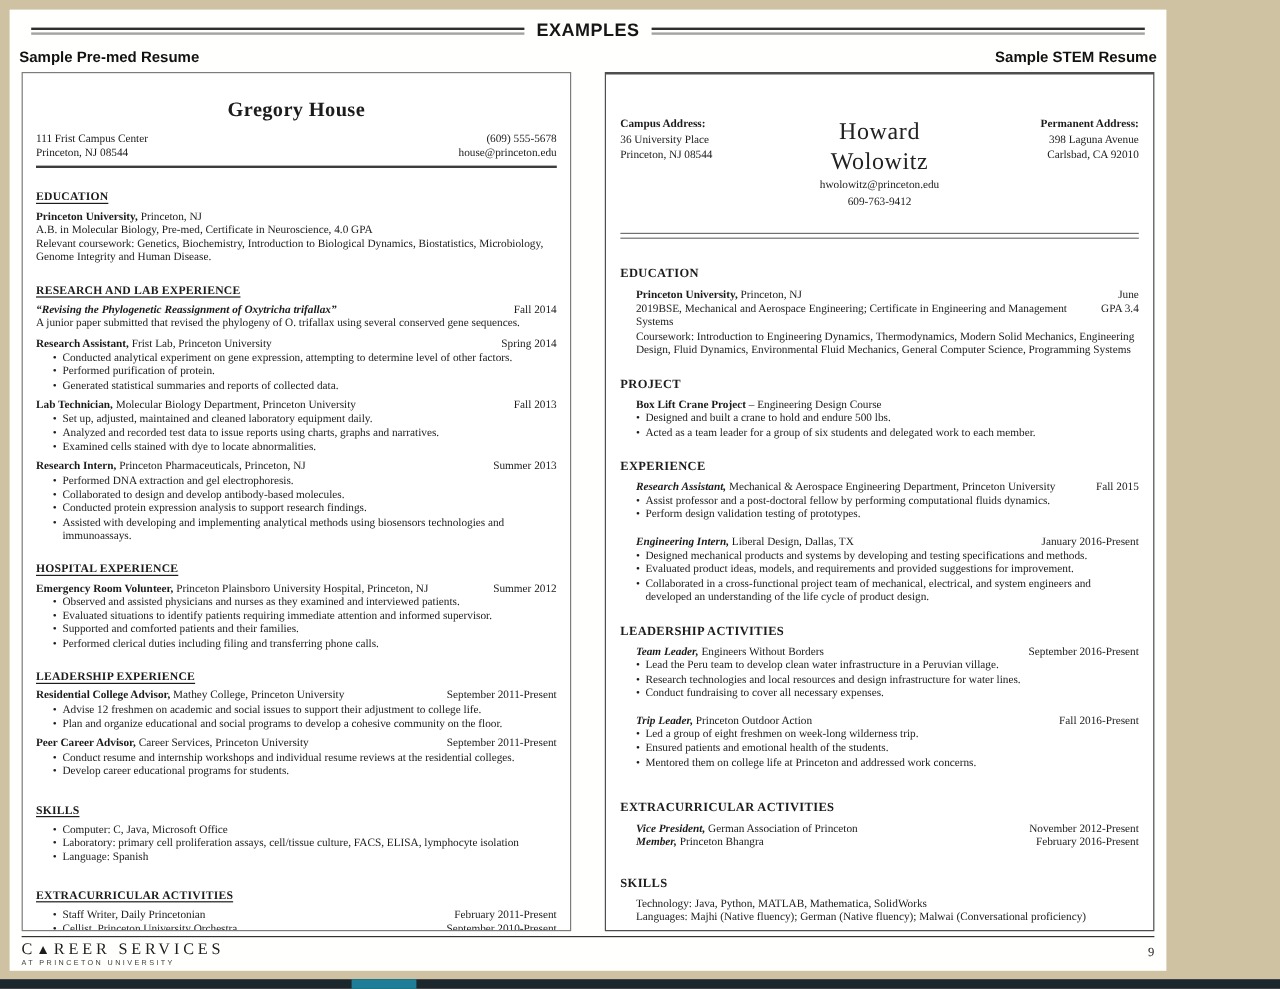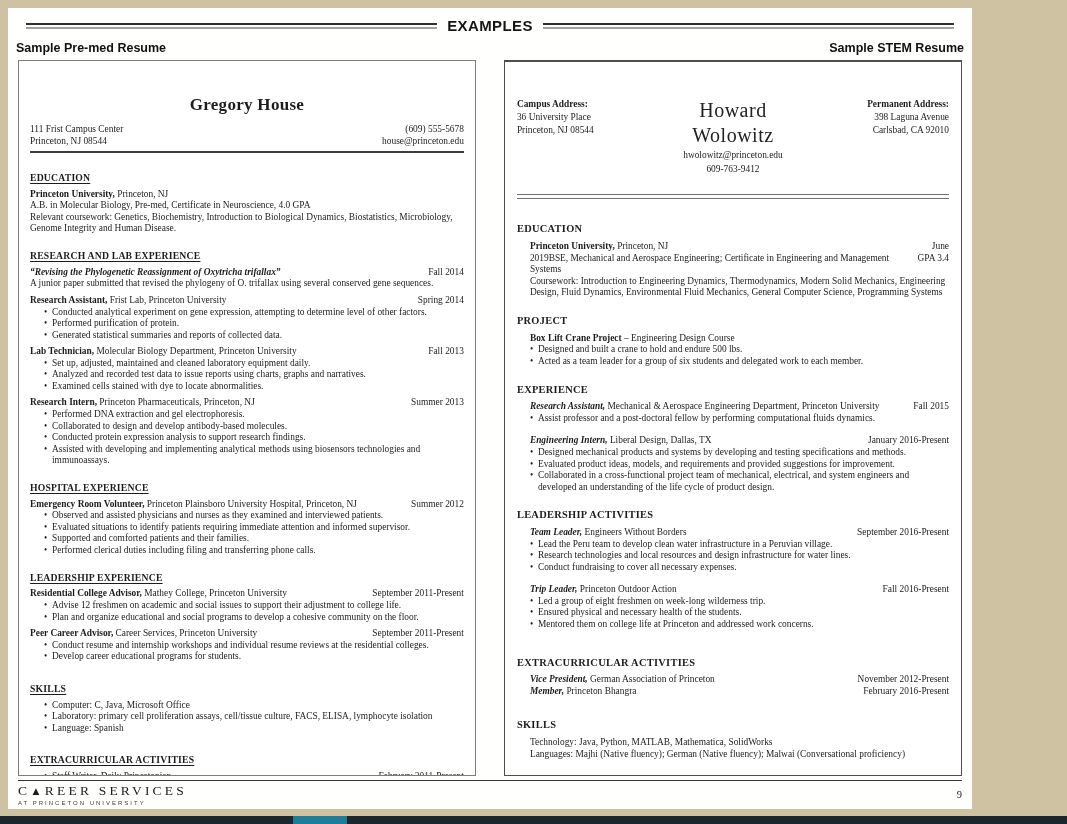--- a/index.html
+++ b/index.html
@@ -21,21 +21,21 @@
     font-family:"Liberation Sans","DejaVu Sans",sans-serif;
     font-weight:800; font-size:15px; letter-spacing:.4px; color:#161616; white-space:nowrap;
   }
   .labels-row {
     display:flex; justify-content:space-between; padding:7px 8px 5px 8px;
     font-family:"Liberation Sans","DejaVu Sans",sans-serif; font-weight:700; font-size:12.5px; color:#111;
   }
   
   .cols { display:flex; gap:28px; padding:0 10px; }
   .rbox { width:502px; height:716px; background:#fff; font-size:9.4px; line-height:1.23; overflow:hidden; }
-  .rbox.leftbox  { border:1px solid #7c7c7c; padding:13px 11px; }
+  .rbox.leftbox  { border:1px solid #7c7c7c; padding:0 11px; }
   .rbox.rightbox { border:1px solid #4e4e4e; border-top-width:2px; padding:0 12px; }
 
   
   .l-name { text-align:center; font-size:17px; font-weight:700; letter-spacing:.3px; margin-top:21px; }
   .l-contact { display:flex; justify-content:space-between; margin-top:7px; line-height:1.32; }
   .l-contact .right { text-align:right; }
   .l-rule { border-top:2.5px solid #3d3d3d; margin-top:3px; }
 
   
   .r-header { display:flex; justify-content:space-between; margin-top:36px; }
@@ -297,20 +297,21 @@
           </div>
           <div class="sec">
             <div class="sec-title">EXPERIENCE</div>
             <div class="entry">
               <div class="ehead">
                 <span class="ht"><span class="lead-bi">Research Assistant,</span><span> Mechanical &amp; Aerospace Engineering Department, Princeton University</span></span>
                 <span class="edate">Fall 2015</span>
               </div>
               <ul class="blist">
                 <li>Assist professor and a post-doctoral fellow by performing computational fluids dynamics.</li>
+                <li>Perform design validation testing of prototypes.</li>
               </ul>
             </div>
             <div class="entry">
               <div class="ehead">
                 <span class="ht"><span class="lead-bi">Engineering Intern,</span><span> Liberal Design, Dallas, TX</span></span>
                 <span class="edate">January 2016-Present</span>
               </div>
               <ul class="blist">
                 <li>Designed mechanical products and systems by developing and testing specifications and methods.</li>
                 <li>Evaluated product ideas, models, and requirements and provided suggestions for improvement.</li>
@@ -331,21 +332,21 @@
                 <li>Conduct fundraising to cover all necessary expenses.</li>
               </ul>
             </div>
             <div class="entry">
               <div class="ehead">
                 <span class="ht"><span class="lead-bi">Trip Leader,</span><span> Princeton Outdoor Action</span></span>
                 <span class="edate">Fall 2016-Present</span>
               </div>
               <ul class="blist">
                 <li>Led a group of eight freshmen on week-long wilderness trip.</li>
-                <li>Ensured physical and necessary health of the students.</li>
+                <li>Ensured patients and emotional health of the students.</li>
                 <li>Mentored them on college life at Princeton and addressed work concerns.</li>
               </ul>
             </div>
           </div>
           <div class="sec">
             <div class="sec-title">EXTRACURRICULAR ACTIVITIES</div>
             <div class="entry">
               <div class="ehead">
                 <span class="ht"><span class="lead-bi">Vice President,</span><span> German Association of Princeton</span></span>
                 <span class="edate">November 2012-Present</span>

